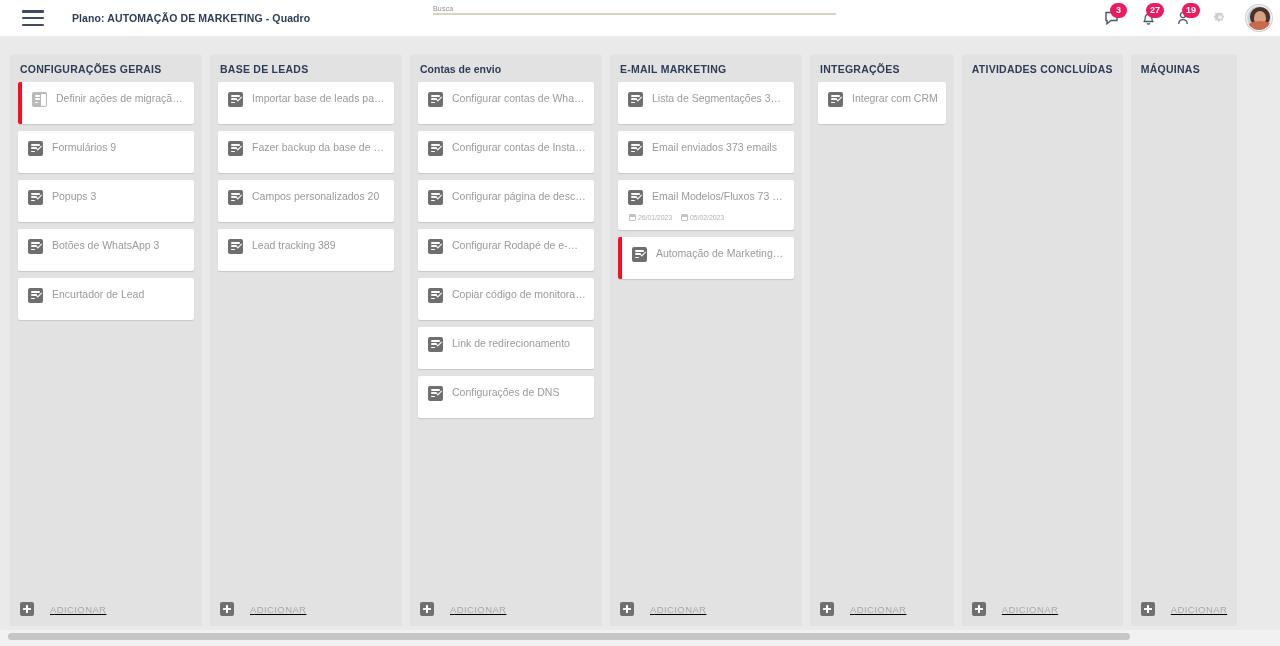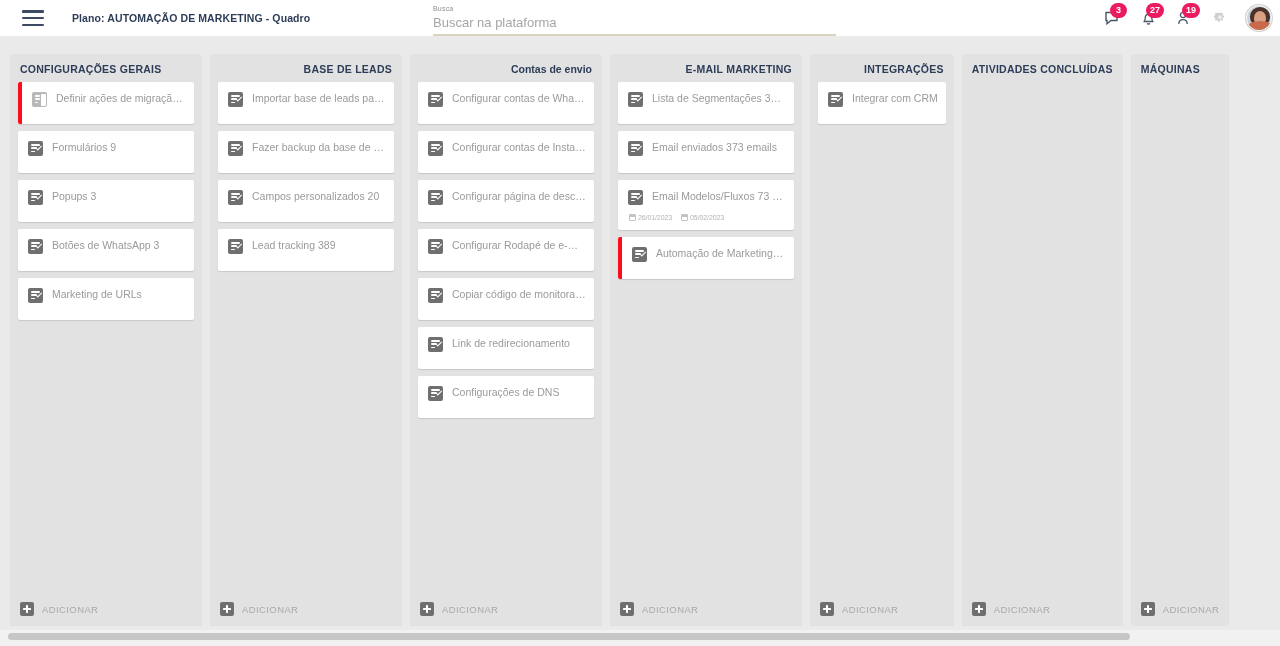--- a/index.html
+++ b/index.html
@@ -165,21 +165,21 @@
   .column {
     background: #e2e2e2;
     border-radius: 4px 4px 2px 2px;
     position: relative;
     height: 572px;
     margin-top: 18px;
     display: flex;
     flex-direction: column;
   }
   .col-0 { width: 192px; margin-left: 10px; }
-  .col-n { width: 192px; margin-left: 8px; text-align: right; }
+  .col-n { width: 192px; margin-left: 8px; }
   .col-wide { width: 180px; margin-left: 8px; }
 
   .col-header {
     font-size: 10.5px;
     font-weight: bold;
     color: #2d3c57;
     letter-spacing: .25px;
     padding: 9px 10px 7px 10px;
     white-space: nowrap;
   }
@@ -301,22 +301,23 @@
     position: absolute;
     left: 0; right: 0; top: 0;
     height: 2px;
     background: #c3c3c3;
   }
 
   .col-footer {
     padding: 8px 10px 10px 10px;
     display: flex;
     align-items: center;
-    gap: 8px;
+    gap: 16px;
     cursor: pointer;
+    text-decoration: underline;
   }
   .plus-box {
     width: 14px; height: 14px;
     background: #6f6f6f;
     border-radius: 2px;
     position: relative;
     flex: 0 0 auto;
   }
   .plus-box::before, .plus-box::after {
     content: "";
@@ -359,21 +360,20 @@
   <div class="hamburger">
     <span></span>
     <span></span>
     <span></span>
   </div>
 
   <div class="plan-title">Plano: AUTOMAÇÃO DE MARKETING - Quadro</div>
 
   <div class="search-wrap">
     <span class="search-label">Busca</span>
-    <input class="search-input" type="text" placeholder="Buscar na plataforma" style="">
     <div class="search-underline"></div>
   </div>
 
   <div class="icons">
 
     <div class="icon-btn">
       <svg width="17" height="17" viewBox="0 0 17 17">
         <path d="M2 2.5h11v8H7l-4 3.2V10.5H2z" fill="none" stroke="#4a5568" stroke-width="1.4"></path>
       </svg>
       <span class="badge">3</span>
@@ -461,21 +461,21 @@
           </div>
         </div>
         <div class="card">
           <div class="card-row">
             <div class="card-icon">
               <span class="l1"></span>
               <span class="l2"></span>
               <span class="l3"></span>
               <span class="chk"></span>
             </div>
-            <div class="card-title">Marketing de URLs</div>
+            <div class="card-title">Encurtador de Lead</div>
           </div>
         </div>
       </div>
       <div class="col-footer">
         <span class="plus-box"></span>
         <span class="add-label">ADICIONAR</span>
       </div>
     </div>
     <div class="column col-n">
       <div class="col-header">BASE DE LEADS</div>

